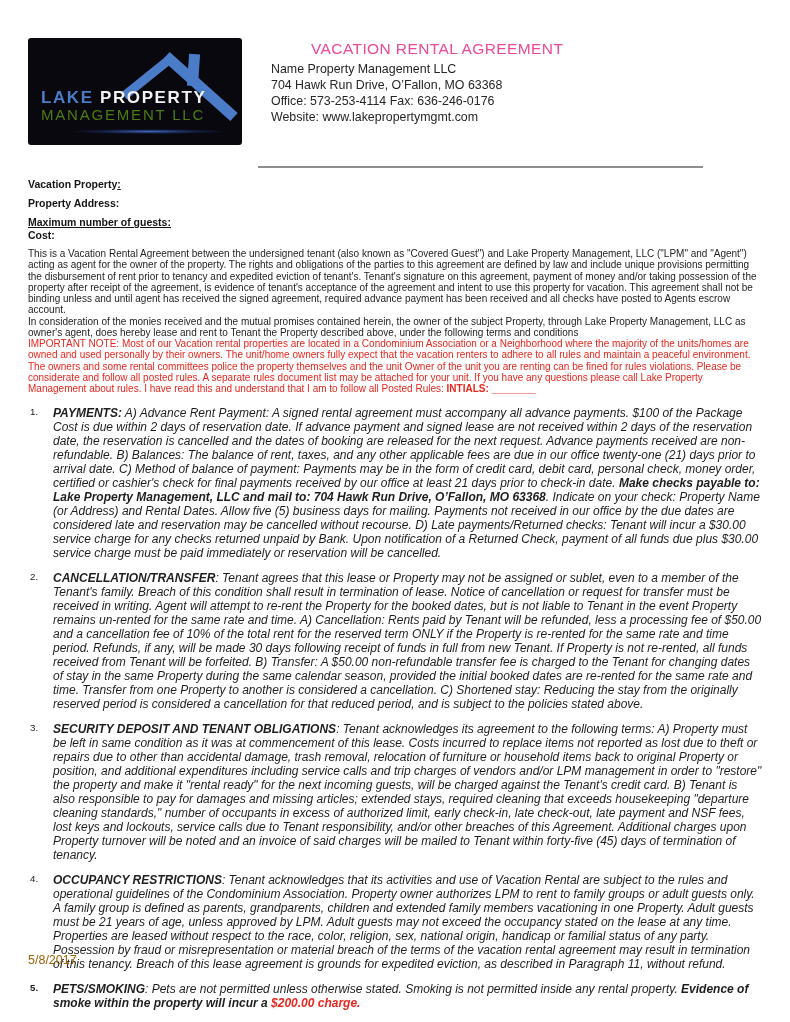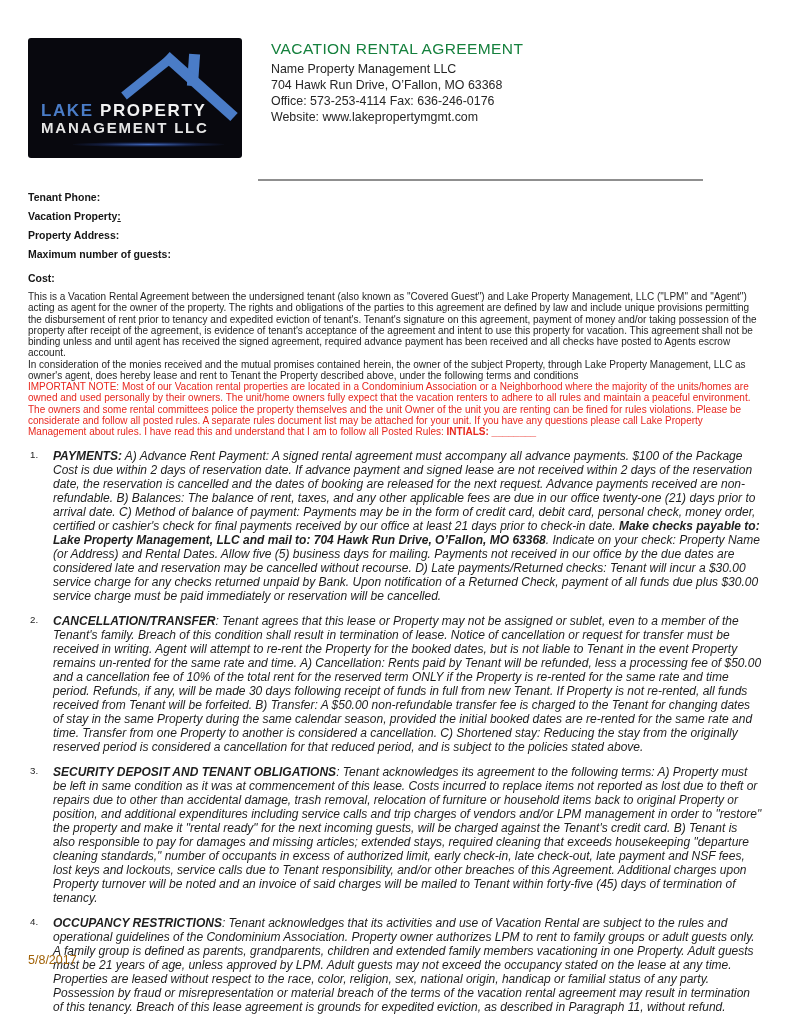--- a/index.html
+++ b/index.html
@@ -11,45 +11,45 @@
     background:#ffffff;
     font-family:"Liberation Sans","DejaVu Sans",sans-serif;
     color:#1e1e1e;
     overflow:hidden;
     padding:38px 28px 0 28px;
   }
   
   .header { display:flex; }
   .logo {
     position:relative; flex:none;
-    width:214px; height:120px;
+    width:214px; height:107px;
     background:#08080e;
     border-radius:3px;
     overflow:hidden;
   }
   .logo svg { position:absolute; top:6px; right:4px; }
   .logo-text { position:absolute; left:13px; bottom:22px; line-height:1.05; white-space:nowrap; }
   .logo-line1 { font-size:17px; font-weight:600; letter-spacing:1.6px; }
   .logo-lake { color:var(--logo-blue); }
   .logo-prop { color:#f2f2f2; }
-  .logo-line2 { font-size:15px; font-weight:700; letter-spacing:1.8px; color:#e5e5e5; }
+  .logo-line2 { font-size:15px; font-weight:400; letter-spacing:1.8px; color:#4d7c0f; }
   .logo-underline {
     position:absolute; left:45px; right:18px; bottom:11px; height:5px;
     background:radial-gradient(ellipse at center, rgba(66,108,196,0.95) 0%, rgba(30,50,110,0.5) 45%, rgba(8,8,14,0) 75%);
   }
   .header-info { padding-left:29px; padding-top:2px; }
-  .doc-title { font-size:15.5px; letter-spacing:0.4px; color:#15803d; margin-bottom:4px; }
+  .doc-title { font-size:15.5px; letter-spacing:0.4px; color:#ec4899; margin-bottom:4px;margin-left:40px; }
   .hline { font-size:12.4px; line-height:15.9px; color:#262626; }
   a.email-link { color:var(--link-blue); text-decoration:underline; cursor:pointer; }
   
   .rule { height:2px; background:var(--rule-gray); margin:21px 59px 0 230px; }
   
   .fields { margin-top:10px; }
   .frow { font-weight:bold; font-size:10.5px; line-height:12px; margin-bottom:7px; color:#151515; }
-  .frow.tight { margin-bottom:12px; }
+  .frow.tight { margin-bottom:1px;text-decoration:underline; }
   .u { text-decoration:underline; }
   
   .par { font-size:10px; line-height:11.25px; color:#1e1e1e; }
   .red-all { color:var(--red); }
   .b { font-weight:bold; }
   .red-text { color:var(--red); }
   
   .terms { margin-top:12px; }
   .term { display:flex; margin-bottom:11px; }
   .num { flex:none; width:15px; margin-right:10px; font-size:9.7px; line-height:11.25px; padding-left:2px; }
@@ -83,21 +83,20 @@
       <div class="hline">Name Property Management LLC</div>
       <div class="hline">704 Hawk Run Drive, O’Fallon, MO 63368</div>
       <div class="hline">Office: 573-253-4114  Fax: 636-246-0176</div>
       <div class="hline"><span>Website: </span><span>www.lakepropertymgmt.com</span></div>
     </div>
   </div>
 
   <div class="rule"></div>
 
   <div class="fields">
-    <div class="frow">Tenant Phone:</div>
     <div class="frow"><span>Vacation Property</span><span class="u">:</span></div>
     <div class="frow">Property Address:</div>
     <div class="frow tight">Maximum number of guests:</div>
     <div class="frow">Cost:</div>
   </div>
 
   <div class="par">This is a Vacation Rental Agreement between the undersigned tenant (also known as "Covered Guest") and Lake Property Management, LLC ("LPM" and "Agent") acting as agent for the owner of the property. The rights and obligations of the parties to this agreement are defined by law and include unique provisions permitting the disbursement of rent prior to tenancy and expedited eviction of tenant's. Tenant's signature on this agreement, payment of money and/or taking possession of the property after receipt of the agreement, is evidence of tenant's acceptance of the agreement and intent to use this property for vacation. This agreement shall not be binding unless and until agent has received the signed agreement, required advance payment has been received and all checks have posted to Agents escrow account.</div>
   <div class="par">In consideration of the monies received and the mutual promises contained herein, the owner of the subject Property, through Lake Property Management, LLC as owner's agent, does hereby lease and rent to Tenant the Property described above, under the following terms and conditions</div>
 
   <div class="par red-all"><span>IMPORTANT NOTE: Most of our Vacation rental properties are located in a Condominium Association or a Neighborhood where the majority of the units/homes are owned and used personally by their owners. The unit/home owners fully expect that the vacation renters to adhere to all rules and maintain a peaceful environment. The owners and some rental committees police the property themselves and the unit Owner of the unit you are renting can be fined for rules violations. Please be considerate and follow all posted rules. A separate rules document list may be attached for your unit. If you have any questions please call Lake Property Management about rules. I have read this and understand that I am to follow all Posted Rules: </span><span class="b">INTIALS: ________</span></div>

